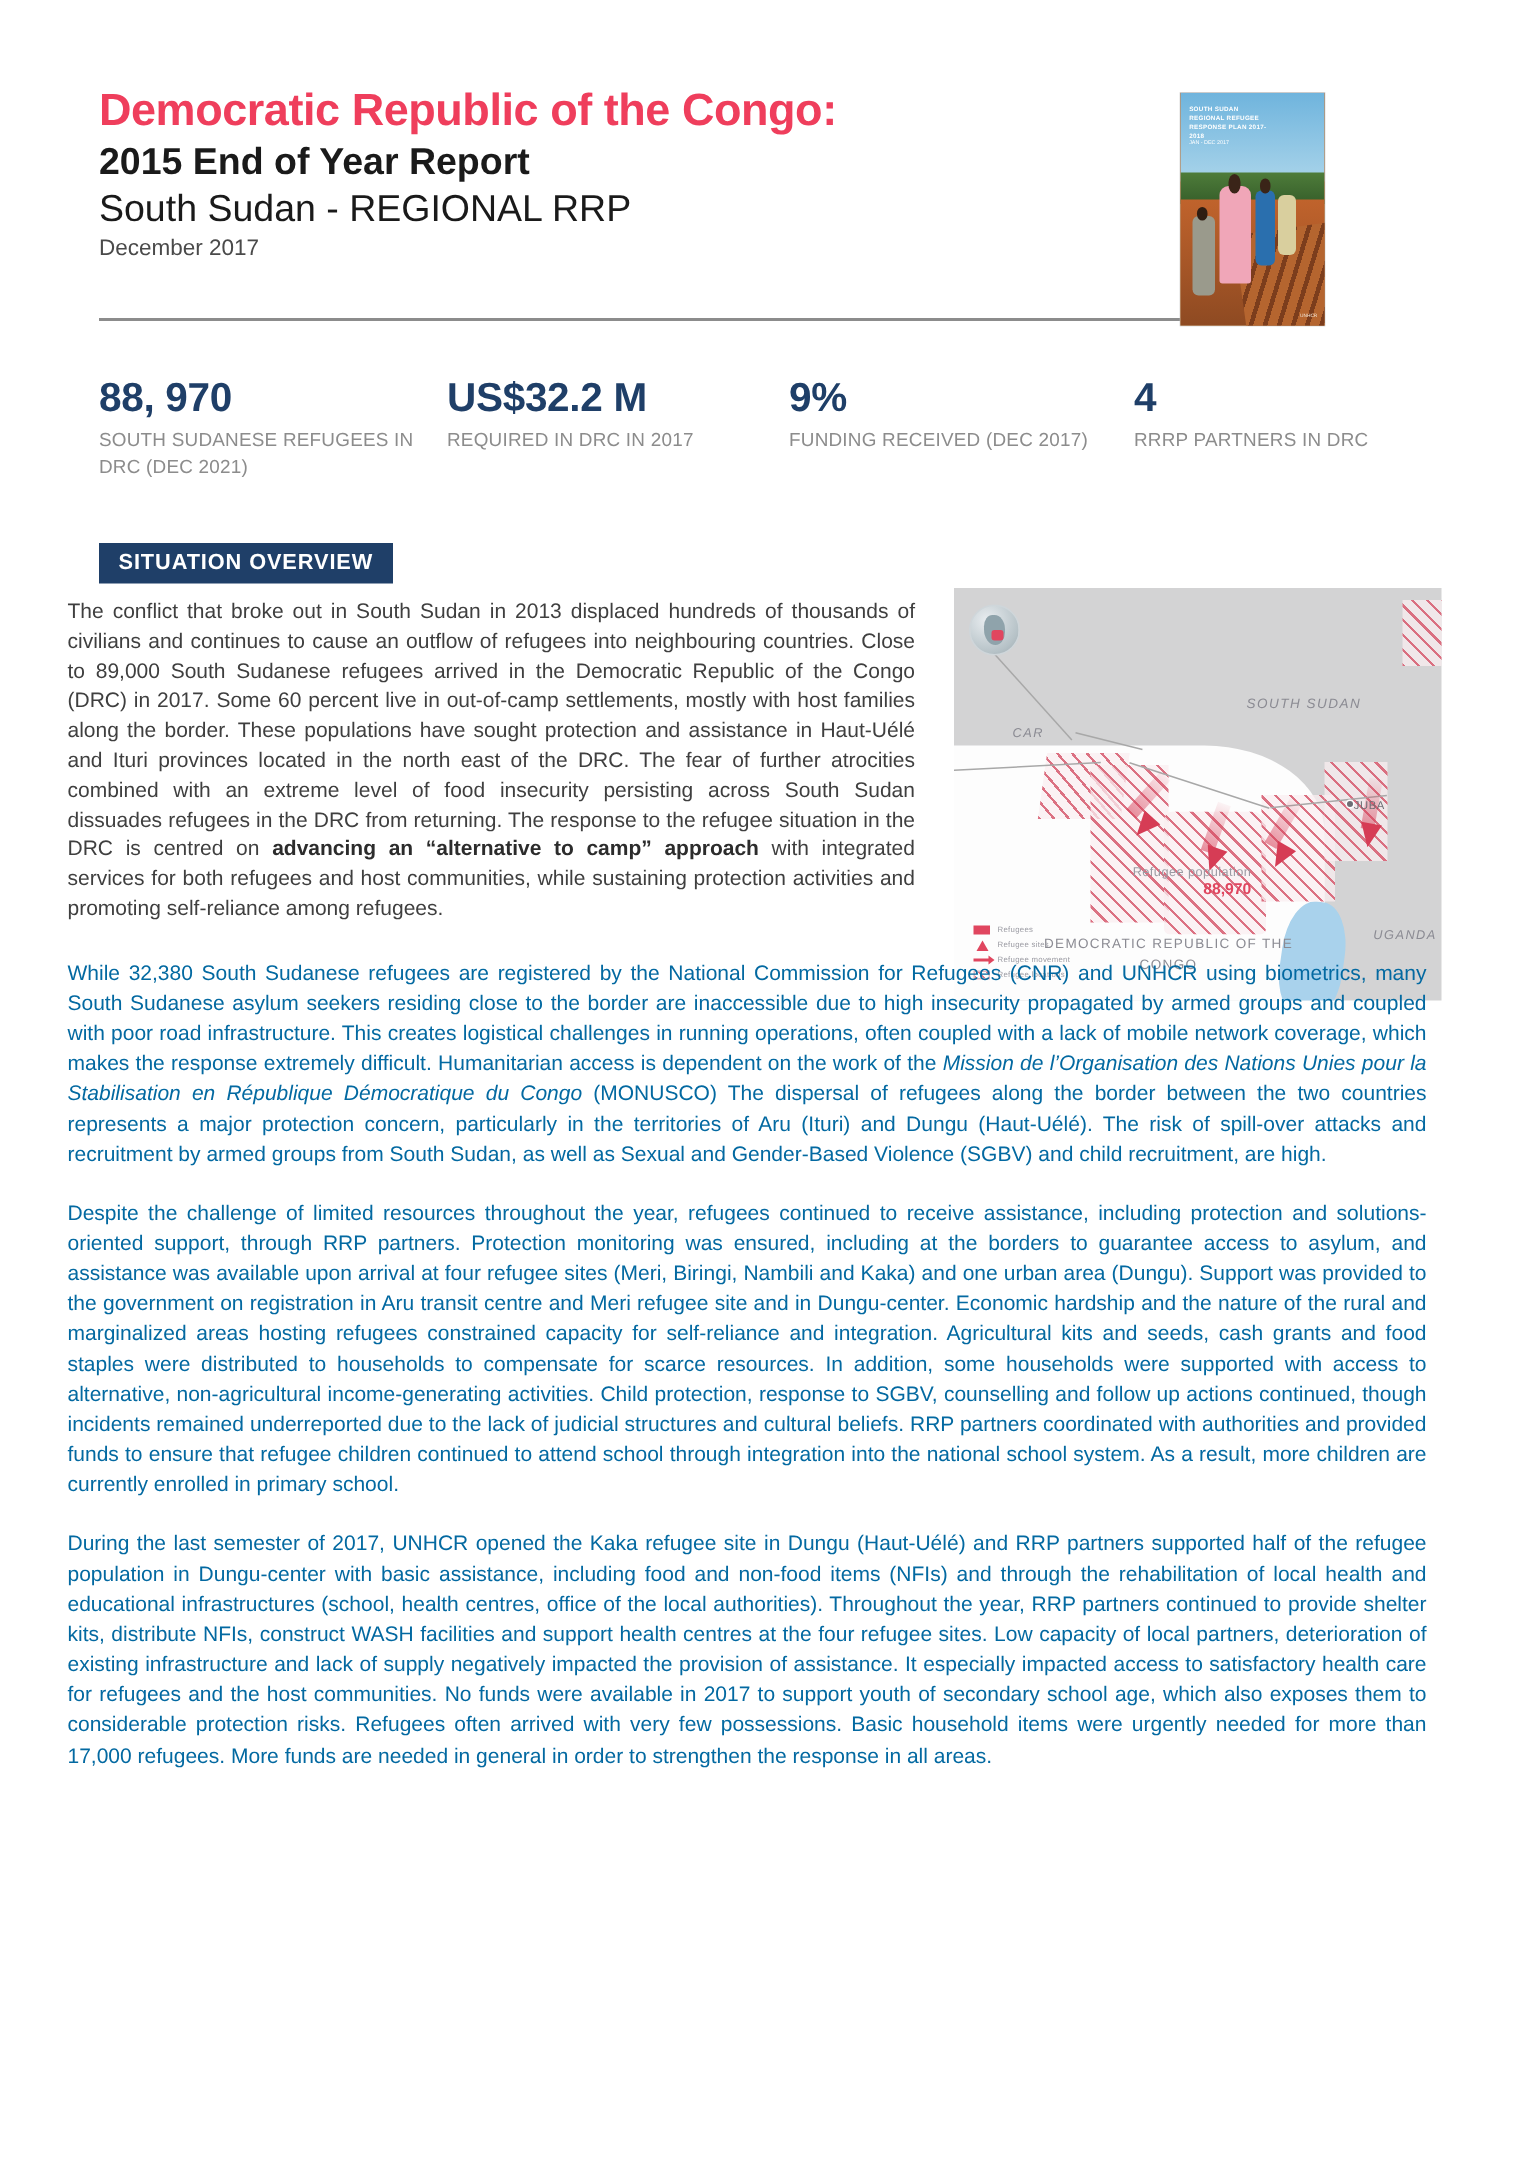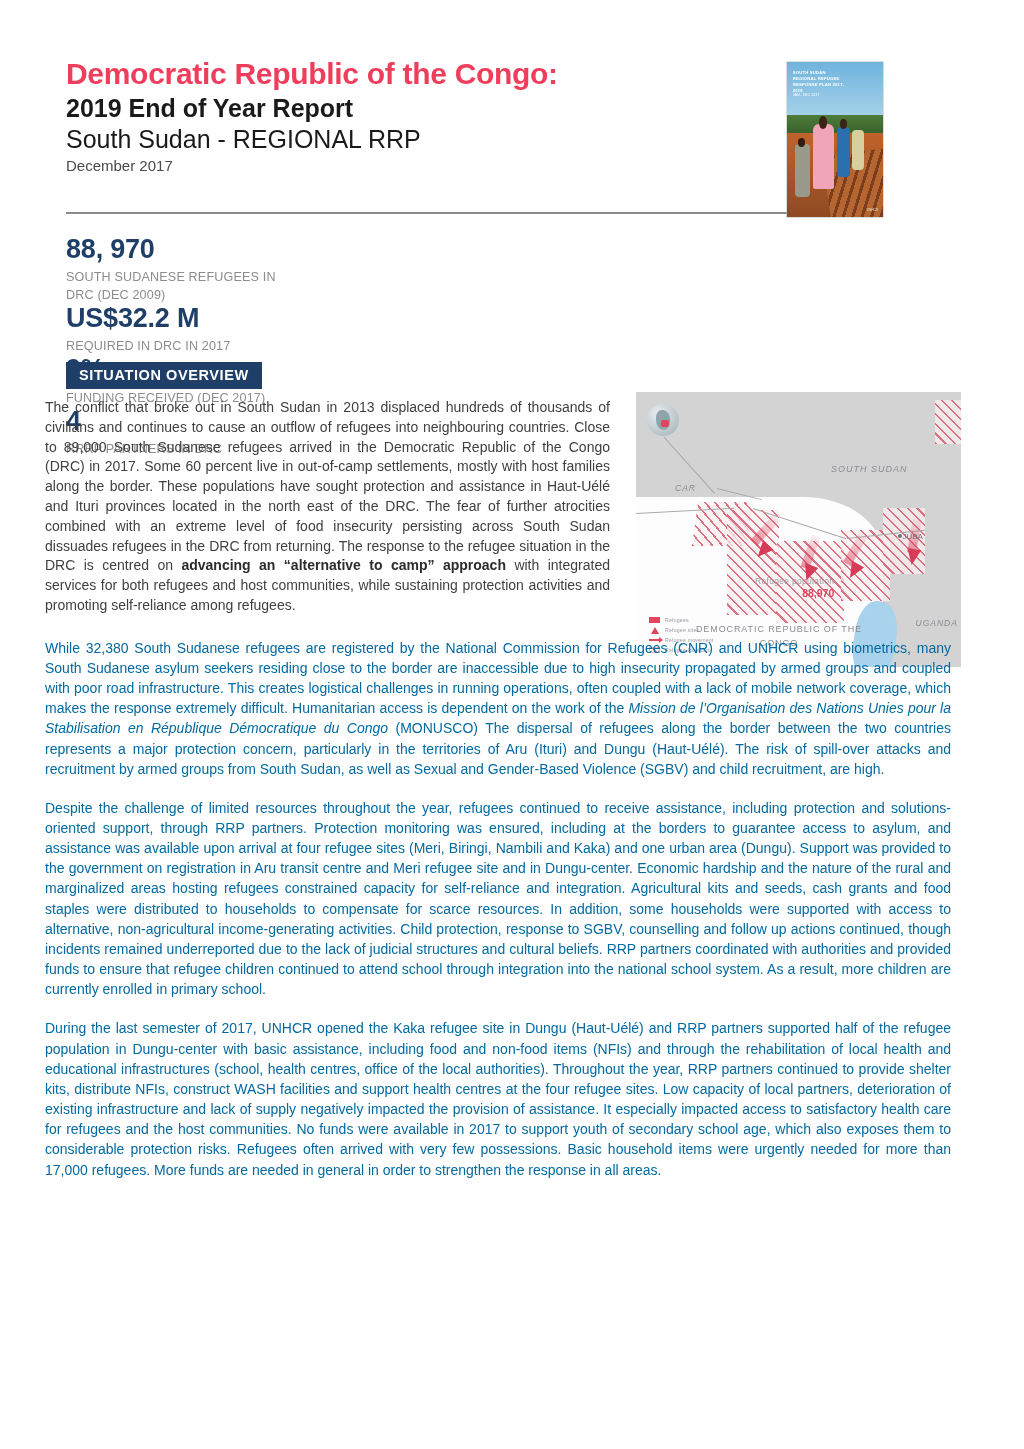--- a/index.html
+++ b/index.html
@@ -95,24 +95,23 @@
     position:absolute; left:6%; top:5%; width:60%;
     font-size: 4.2px; line-height: 1.45; color:#ffffff; font-weight:bold;
     letter-spacing: 0.2px;
   }
   .ct-sub { position:absolute; left:6%; top:20%; font-size:3.6px; color:#ffffff; }
   .ct-foot { position:absolute; right:5%; bottom:3%; font-size:3.2px; color:#f0e2d2; }
 
   
   .stats {
     position: absolute;
-    left: 66px; top: 235px;
+    left: 66px; top: 251px;
     width: 900px;
     display: flex;
-    flex-direction: column;
   }
   .stat { padding-right: 16px; }
   .stat:nth-child(1) { width: 232px; }
   .stat:nth-child(2) { width: 228px; }
   .stat:nth-child(3) { width: 230px; }
   .stat:nth-child(4) { width: 210px; }
   .stat-value {
     font-size: 27px;
     font-weight: bold;
     color: #1f3f68;
@@ -305,21 +304,21 @@
       border: 0.5px solid #e2b9c1; }
   .legend-text { font-size: 5.2px; color: #9b9ba3; letter-spacing: 0.2px; white-space: nowrap; }
 </style>
 </head>
 <body>
 
 <div class="page">
 
   <div class="header">
     <div class="title-main">Democratic Republic of the Congo:</div>
-    <div class="title-sub">2019 End of Year Report</div>
+    <div class="title-sub">2015 End of Year Report</div>
     <div class="title-third">South Sudan - REGIONAL RRP</div>
     <div class="title-date">December 2017</div>
   </div>
   <div class="header-rule"></div>
 
   <div class="cover-thumb">
     <div class="ct-sky"></div>
     <div class="ct-band"></div>
     <div class="ct-ground"></div>
     <div class="ct-track"></div>
@@ -331,21 +330,21 @@
     <div class="ct-p2head"></div>
     <div class="ct-p4"></div>
     <div class="ct-title">SOUTH SUDAN REGIONAL REFUGEE RESPONSE PLAN 2017-2018</div>
     <div class="ct-sub">JAN - DEC 2017</div>
     <div class="ct-foot">UNHCR</div>
   </div>
 
   <div class="stats">
     <div class="stat">
       <div class="stat-value">88, 970</div>
-      <div class="stat-label">SOUTH SUDANESE REFUGEES IN DRC (DEC 2009)</div>
+      <div class="stat-label">SOUTH SUDANESE REFUGEES IN DRC (DEC 2021)</div>
     </div>
     <div class="stat">
       <div class="stat-value">US$32.2 M</div>
       <div class="stat-label">REQUIRED IN DRC IN 2017</div>
     </div>
     <div class="stat">
       <div class="stat-value">9%</div>
       <div class="stat-label">FUNDING RECEIVED (DEC 2017)</div>
     </div>
     <div class="stat">

